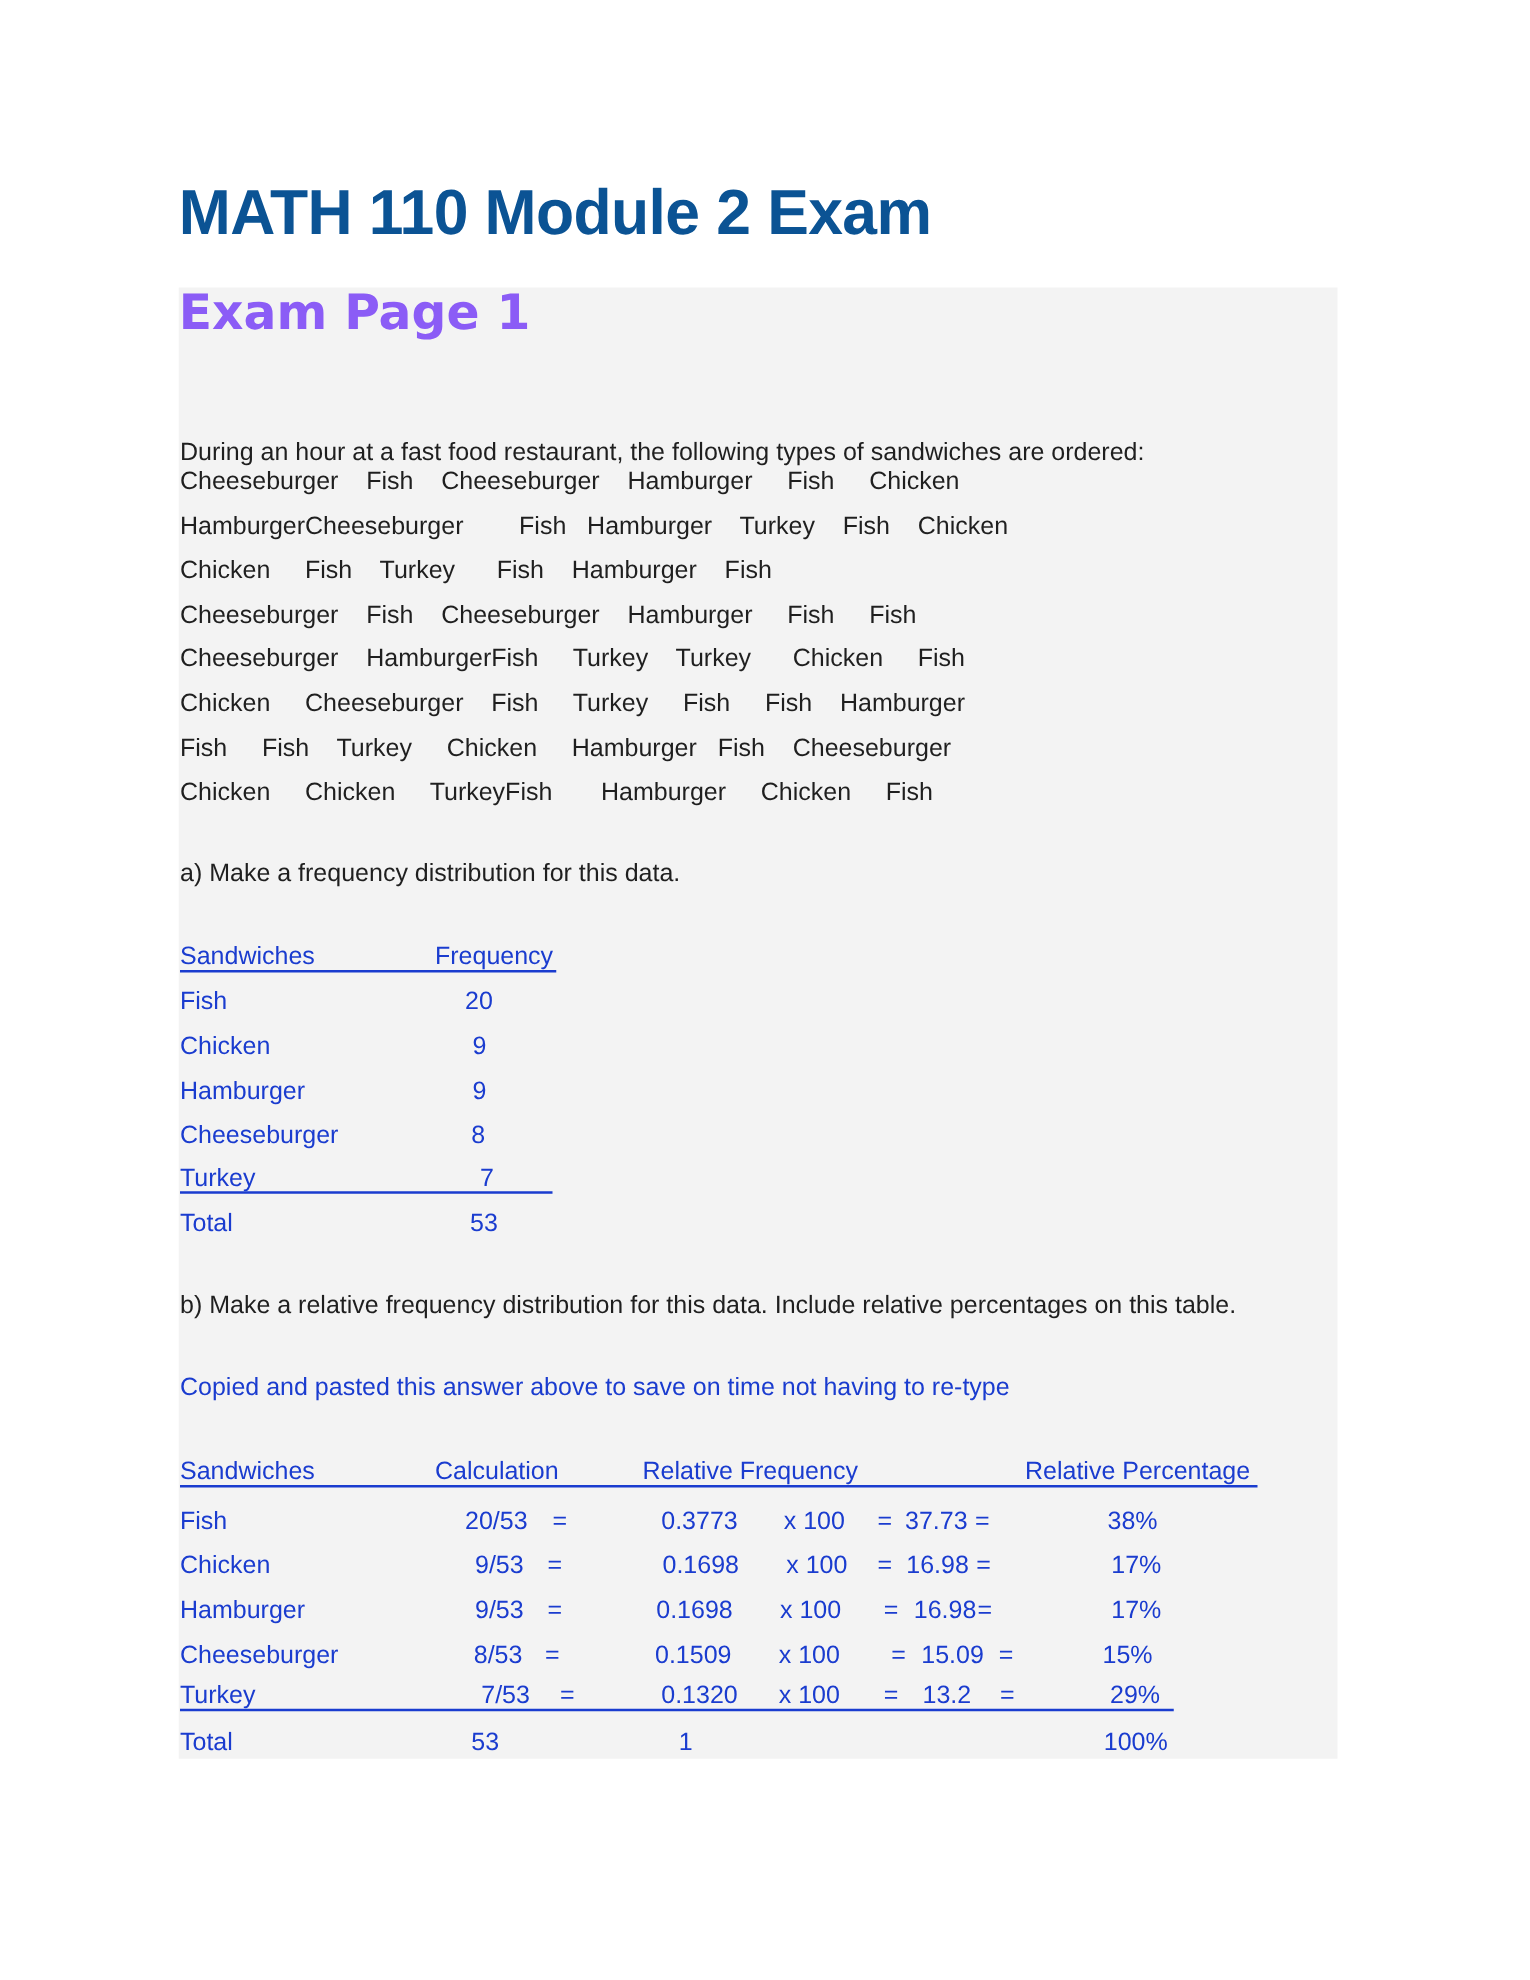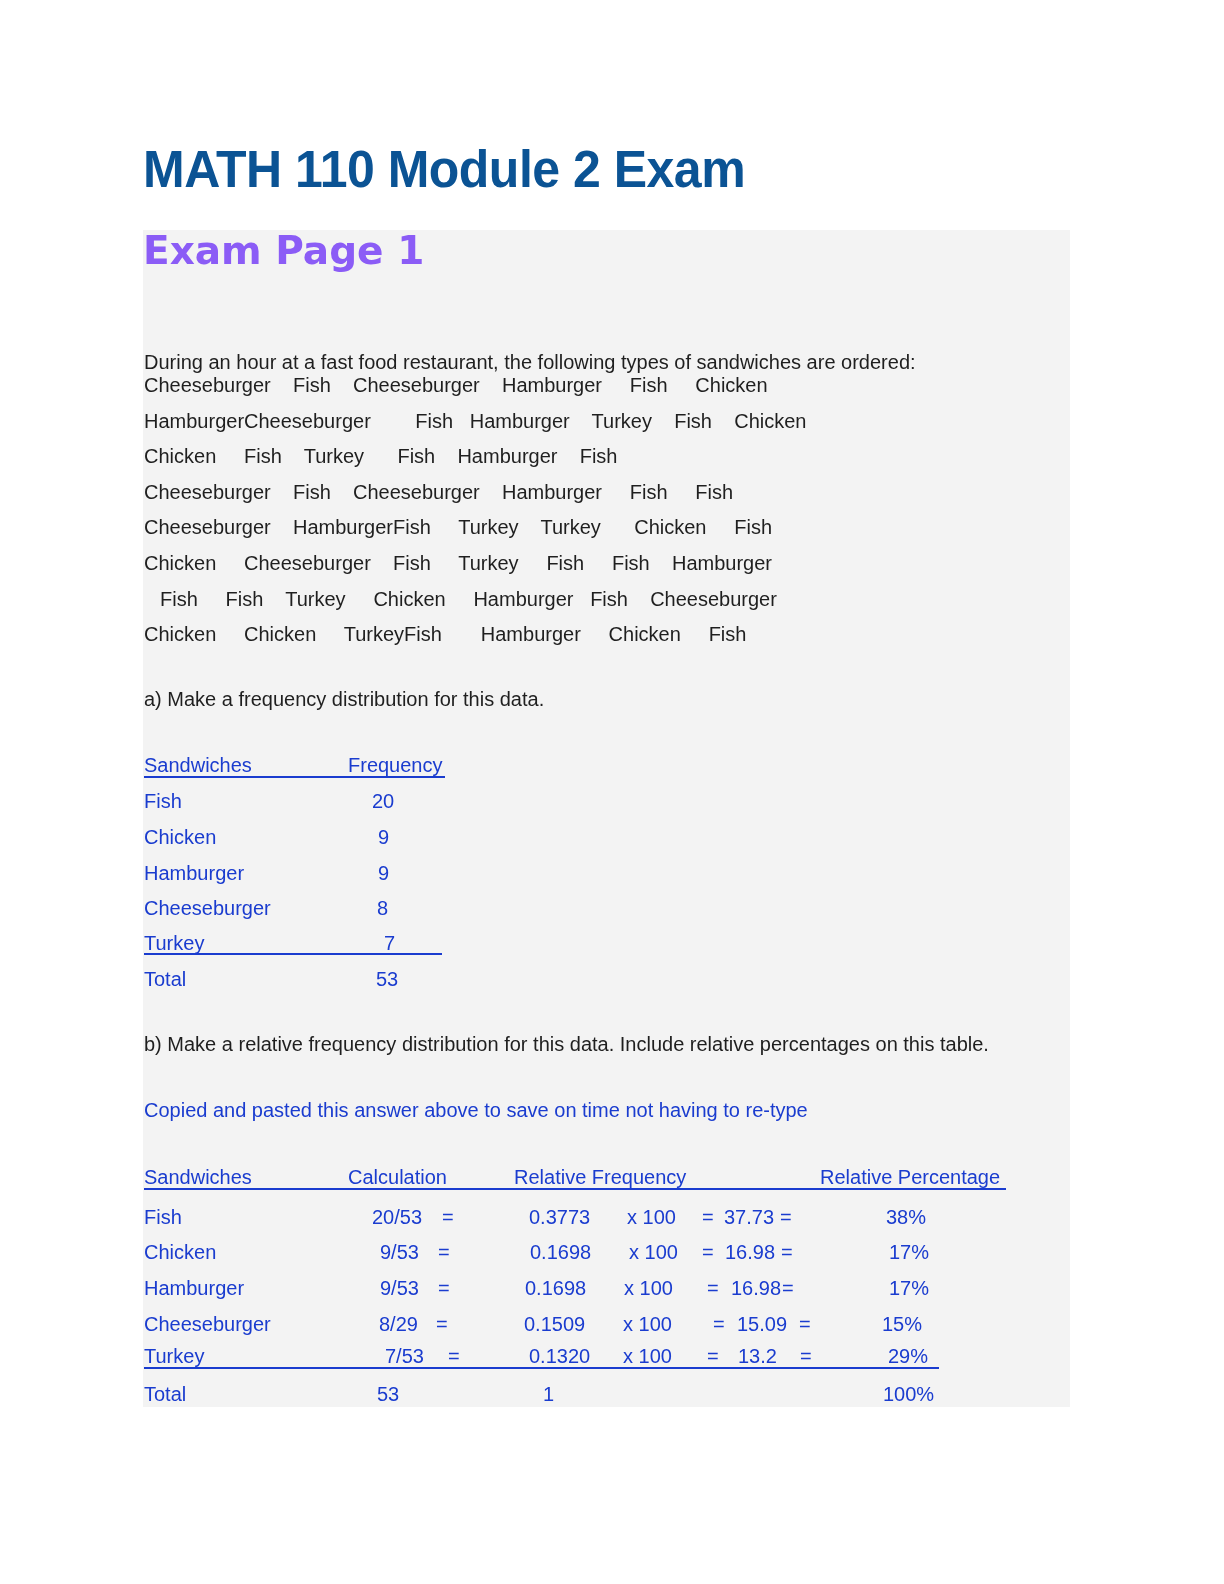--- a/index.html
+++ b/index.html
@@ -35,21 +35,21 @@
 
 <div class="text" style="top:319px;margin-top:32px;">During an hour at a fast food restaurant, the following types of sandwiches are ordered:</div>
 
 <div>
   <div class="text" style="top:374px;">Cheeseburger    Fish    Cheeseburger    Hamburger     Fish     Chicken</div>
   <div class="text" style="top:410px;">HamburgerCheeseburger        Fish   Hamburger    Turkey    Fish    Chicken</div>
   <div class="text" style="top:445px;">Chicken     Fish    Turkey      Fish    Hamburger    Fish</div>
   <div class="text" style="top:481px;">Cheeseburger    Fish    Cheeseburger    Hamburger     Fish     Fish</div>
   <div class="text" style="top:516px;">Cheeseburger    HamburgerFish     Turkey    Turkey      Chicken     Fish</div>
   <div class="text" style="top:552px;text-align:right;">Chicken     Cheeseburger    Fish     Turkey     Fish     Fish    Hamburger</div>
-  <div class="text" style="top:588px;margin-left:16px;">Fish     Fish    Turkey     Chicken     Hamburger   Fish    Cheeseburger</div>
+  <div class="text" style="top:588px;">Fish     Fish    Turkey     Chicken     Hamburger   Fish    Cheeseburger</div>
   <div class="text" style="top:623px;">Chicken     Chicken     TurkeyFish       Hamburger     Chicken     Fish</div>
 </div>
 
 <div class="text" style="top:688px;">a) Make a frequency distribution for this data.</div>
 
 <div>
   <div class="abs" style="left:144px; top:754px;">Sandwiches</div>
   <div class="abs" style="left:348px; top:754px;">Frequency</div>
   <div class="uline" style="left:144px; top:776px; width:301px;"></div>
 
@@ -107,21 +107,21 @@
   <div class="abs" style="left:380px; top:1277px;">9/53</div>
   <div class="abs" style="left:438px; top:1277px;">=</div>
   <div class="abs" style="left:525px; top:1277px;">0.1698</div>
   <div class="abs" style="left:624px; top:1277px;">x 100</div>
   <div class="abs" style="left:707px; top:1277px;">=</div>
   <div class="abs" style="left:731px; top:1277px;">16.98</div>
   <div class="abs" style="left:782px; top:1277px;">=</div>
   <div class="abs" style="left:889px; top:1277px;">17%</div>
 
   <div class="abs" style="left:144px; top:1313px;">Cheeseburger</div>
-  <div class="abs" style="left:379px; top:1313px;">8/29</div>
+  <div class="abs" style="left:379px; top:1313px;">8/53</div>
   <div class="abs" style="left:436px; top:1313px;">=</div>
   <div class="abs" style="left:524px; top:1313px;">0.1509</div>
   <div class="abs" style="left:623px; top:1313px;">x 100</div>
   <div class="abs" style="left:713px; top:1313px;">=</div>
   <div class="abs" style="left:737px; top:1313px;">15.09</div>
   <div class="abs" style="left:799px; top:1313px;">=</div>
   <div class="abs" style="left:882px; top:1313px;">15%</div>
 
   <div class="abs" style="left:144px; top:1345px;">Turkey</div>
   <div class="abs" style="left:385px; top:1345px;">7/53</div>

